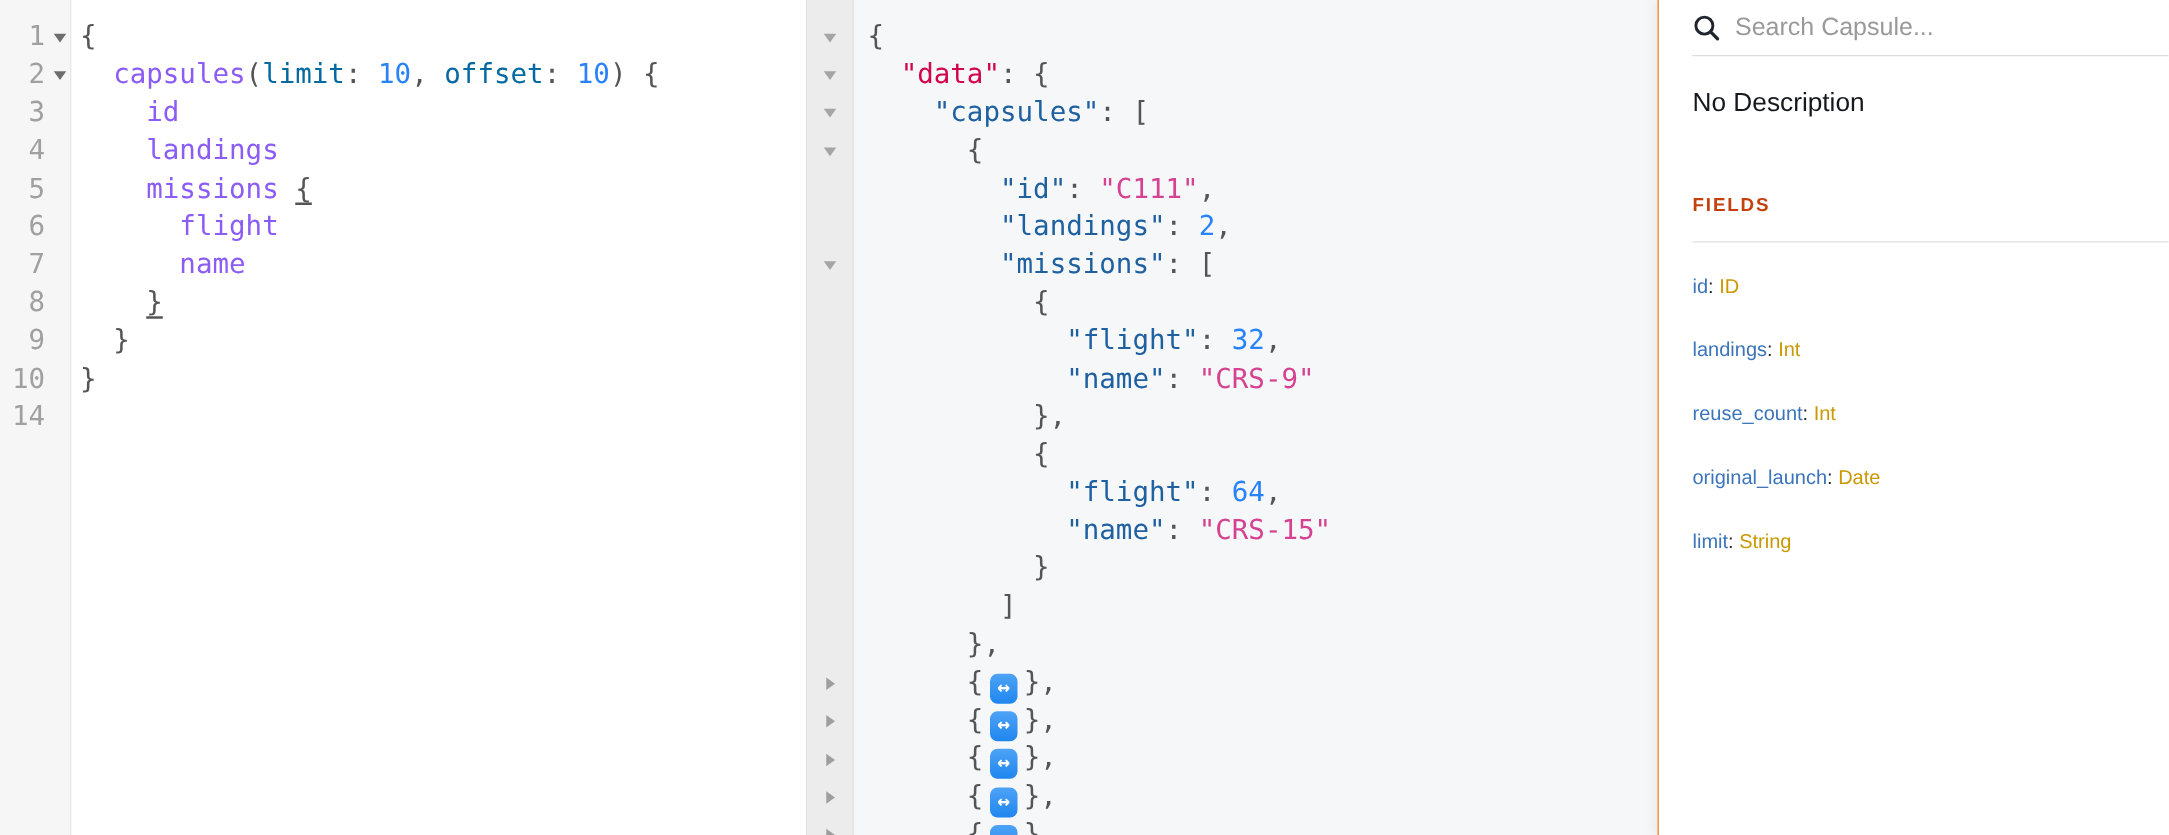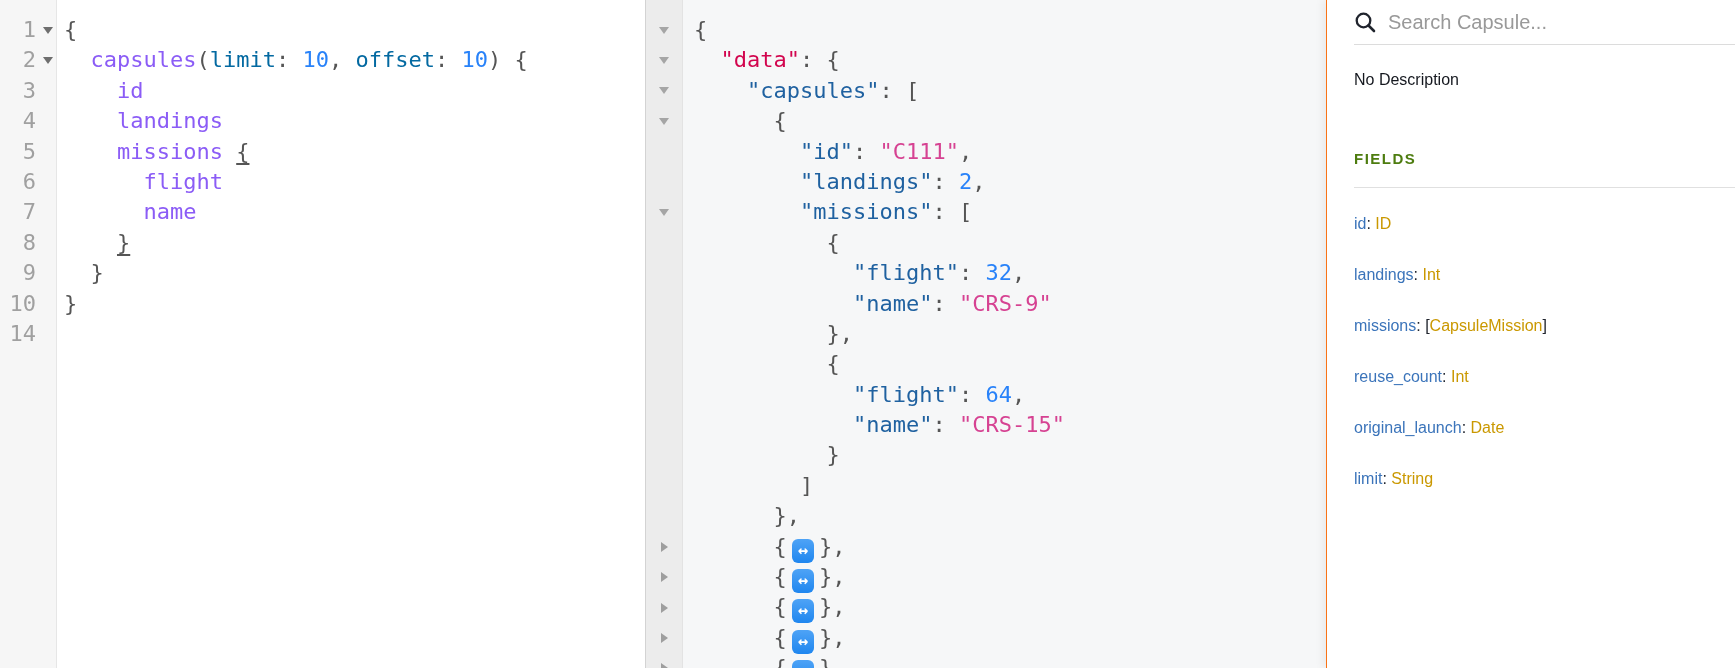--- a/index.html
+++ b/index.html
@@ -54,22 +54,22 @@
     box-shadow:-4px 0 8px rgba(0,0,0,0.05);padding-left:27px;flex:none;
     font-family:"Liberation Sans","DejaVu Sans",sans-serif;
   }
   .search-row{height:44px;display:flex;align-items:center;border-bottom:1px solid #dcdcdc;}
   .search-icon{flex:none;margin-right:11px;display:flex;align-items:center;}
   .search-input{
     border:none;outline:none;font-size:20px;color:#30343c;flex:1;background:transparent;
     font-family:"Liberation Sans","DejaVu Sans",sans-serif;padding:0;
   }
   .search-input::placeholder{color:#999999;opacity:1;}
-  .no-desc{margin-top:26px;font-size:16px;color:#15181f;}
-  .fields-label{margin-top:61px;font-size:15px;font-weight:bold;letter-spacing:1.5px;color:#4d7c0f;}
+  .no-desc{margin-top:26px;font-size:21px;color:#15181f;}
+  .fields-label{margin-top:61px;font-size:15px;font-weight:bold;letter-spacing:1.5px;color:#c2410c;}
   .fields-divider{margin-top:20px;border-bottom:1px solid #e0e0e0;}
   .fields-list{list-style:none;margin:27px 0 0 0;padding:0;}
   .field-row{height:22px;margin-bottom:29px;font-size:16px;white-space:nowrap;}
   .field-name{color:#3B74BA;cursor:pointer;}
   .field-colon{color:#20242d;}
   .field-bracket{color:#20242d;}
   .field-type{color:#CA9800;cursor:pointer;}
 </style>
 </head>
 <body>
@@ -187,20 +187,19 @@
         </svg>
       </span>
       <input class="search-input" type="text" placeholder="Search Capsule..." style="">
     </div>
     <div class="no-desc">No Description</div>
     <div class="fields-label">FIELDS</div>
     <div class="fields-divider"></div>
     <ul class="fields-list" id="fields-list">
         <li class="field-row"><span class="field-name">id</span><span class="field-colon">: </span><span class="field-type">ID</span></li>
         <li class="field-row"><span class="field-name">landings</span><span class="field-colon">: </span><span class="field-type">Int</span></li>
-        <li class="field-row"><span class="field-name">missions</span><span class="field-colon">: </span><span class="field-bracket">[</span><span class="field-type">CapsuleMission</span><span class="field-bracket">]</span></li>
         <li class="field-row"><span class="field-name">reuse_count</span><span class="field-colon">: </span><span class="field-type">Int</span></li>
         <li class="field-row"><span class="field-name">original_launch</span><span class="field-colon">: </span><span class="field-type">Date</span></li>
         <li class="field-row"><span class="field-name">limit</span><span class="field-colon">: </span><span class="field-type">String</span></li>
       </ul>
   </div>
 
 </div>
 
 </body></html>

